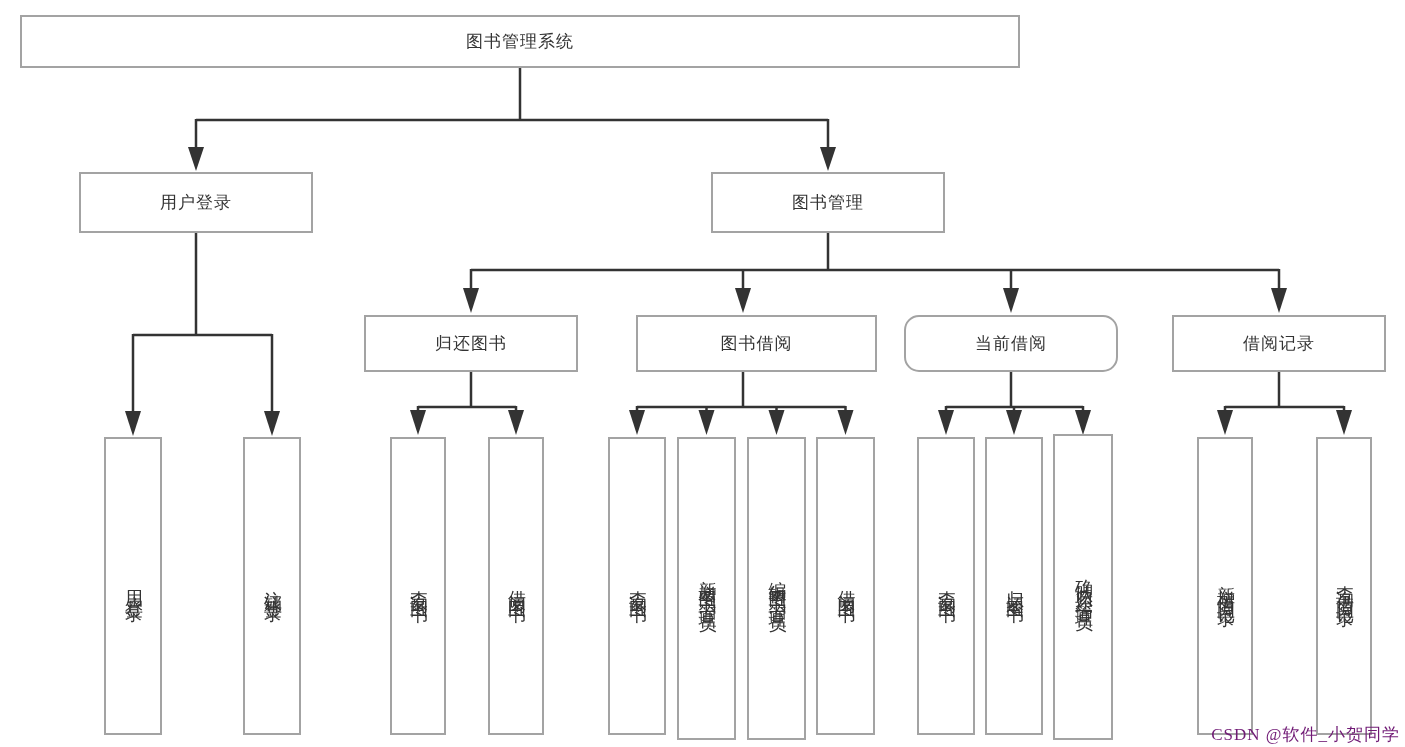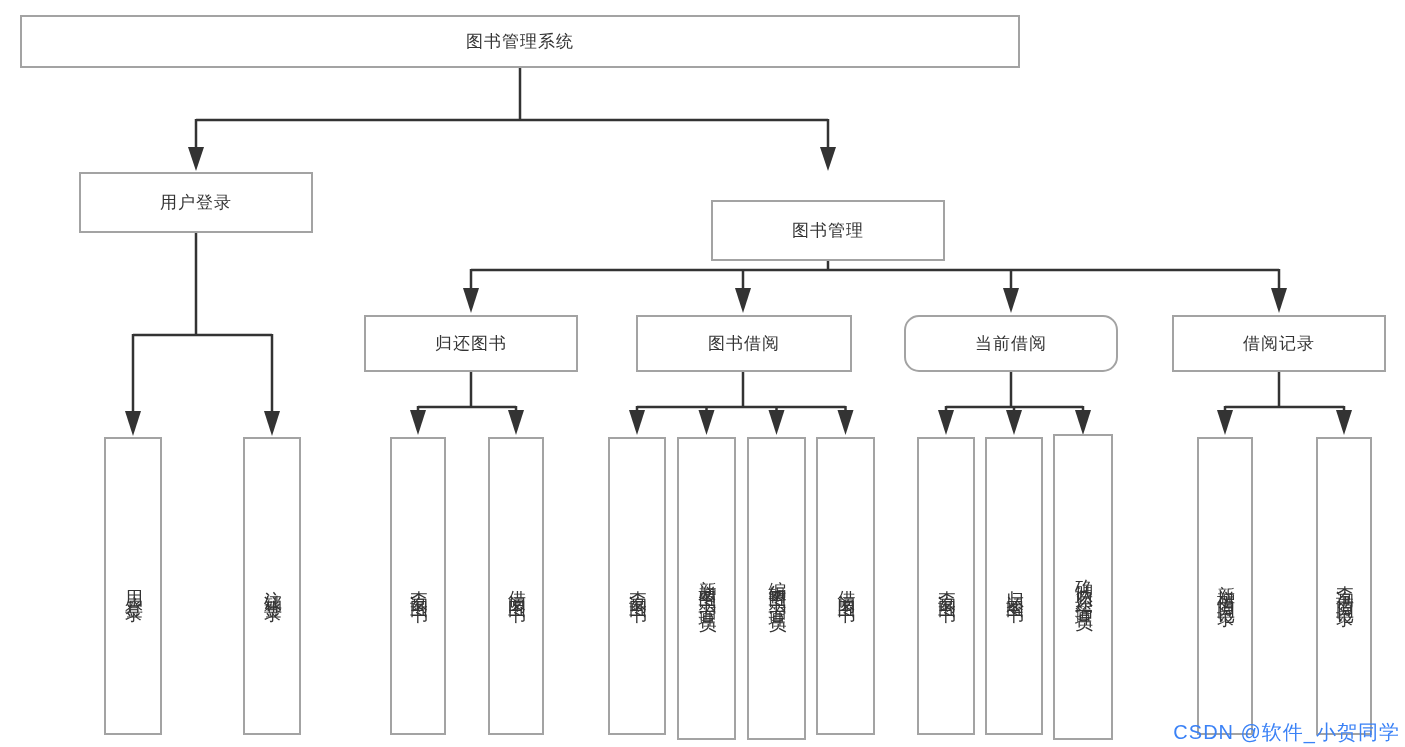--- a/index.html
+++ b/index.html
@@ -39,25 +39,26 @@
   .v-node {
     writing-mode: vertical-rl;
     font-size: 18px;
     letter-spacing: 5px;
     line-height: 1.1;
   }
   .watermark {
     position: absolute;
     right: 5px;
     bottom: 1px;
-    font-size: 20px;
-    color: #3b82f6;
+    font-size: 17px;
+    color: #701a75;
     letter-spacing: 1px;
     white-space: nowrap;
     z-index: 5;
+    font-family: Liberation Serif, serif;
   }
   svg line { stroke: #333333; stroke-width: 2.5; }
   svg polygon { fill: #333333; stroke: none; }
 </style>
 </head>
 <body>
 
 <div class="stage">
 
   <svg class="wires" width="1405" height="747" viewBox="0 0 1405 747">
@@ -132,24 +133,24 @@
       <line x1="1225" y1="406" x2="1225" y2="413"></line>
       <polygon points="1217,410 1233,410 1225,435"></polygon>
       <line x1="1344" y1="406" x2="1344" y2="413"></line>
       <polygon points="1336,410 1352,410 1344,435"></polygon>
     </g>
   </svg>
 
   <div class="node h-node root-node" style="left:20px; top:15px; width:1000px; height:53px;">图书管理系统</div>
 
   <div class="node h-node" style="left:79px; top:172px; width:234px; height:61px;">用户登录</div>
-  <div class="node h-node" style="left:711px; top:172px; width:234px; height:61px;margin-top:28px;">图书管理</div>
+  <div class="node h-node" style="left:711px; top:172px; width:234px; height:61px;">图书管理</div>
 
   <div class="node h-node" style="left:364px; top:315px; width:214px; height:57px;">归还图书</div>
-  <div class="node h-node" style="left:636px; top:315px; width:216px; height:57px;">图书借阅</div>
+  <div class="node h-node" style="left:636px; top:315px; width:241px; height:57px;">图书借阅</div>
   <div class="node h-node" style="left:904px; top:315px; width:214px; height:57px;border-radius:15px;">当前借阅</div>
   <div class="node h-node" style="left:1172px; top:315px; width:214px; height:57px;">借阅记录</div>
 
   <div class="node v-node" style="left:104px; top:437px; width:58px; height:298px;">用户登录</div>
   <div class="node v-node" style="left:243px; top:437px; width:58px; height:298px;">注销登录</div>
 
   <div class="node v-node" style="left:390px; top:437px; width:56px; height:298px;">查询图书</div>
   <div class="node v-node" style="left:488px; top:437px; width:56px; height:298px;">借阅图书</div>
 
   <div class="node v-node" style="left:608px; top:437px; width:58px; height:298px;">查询图书</div>

